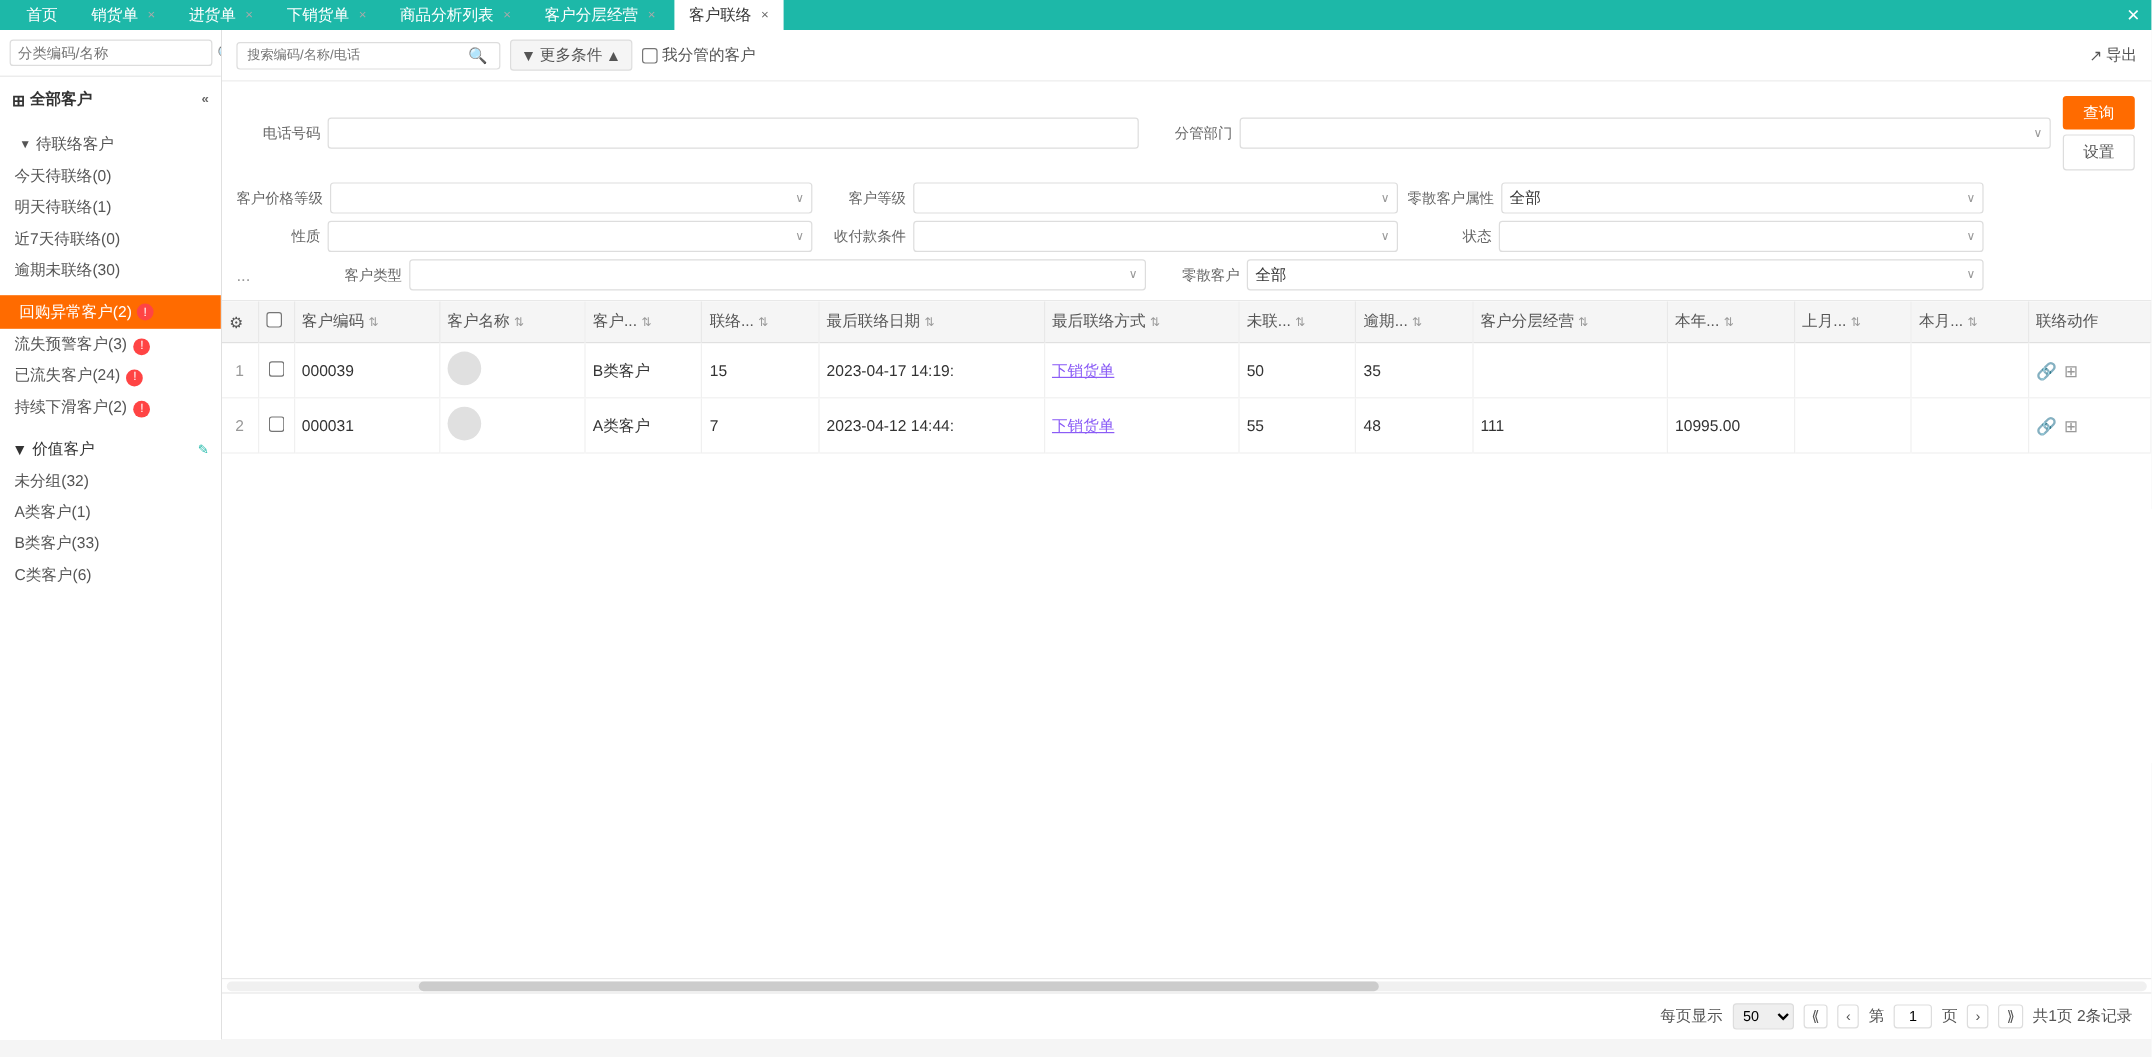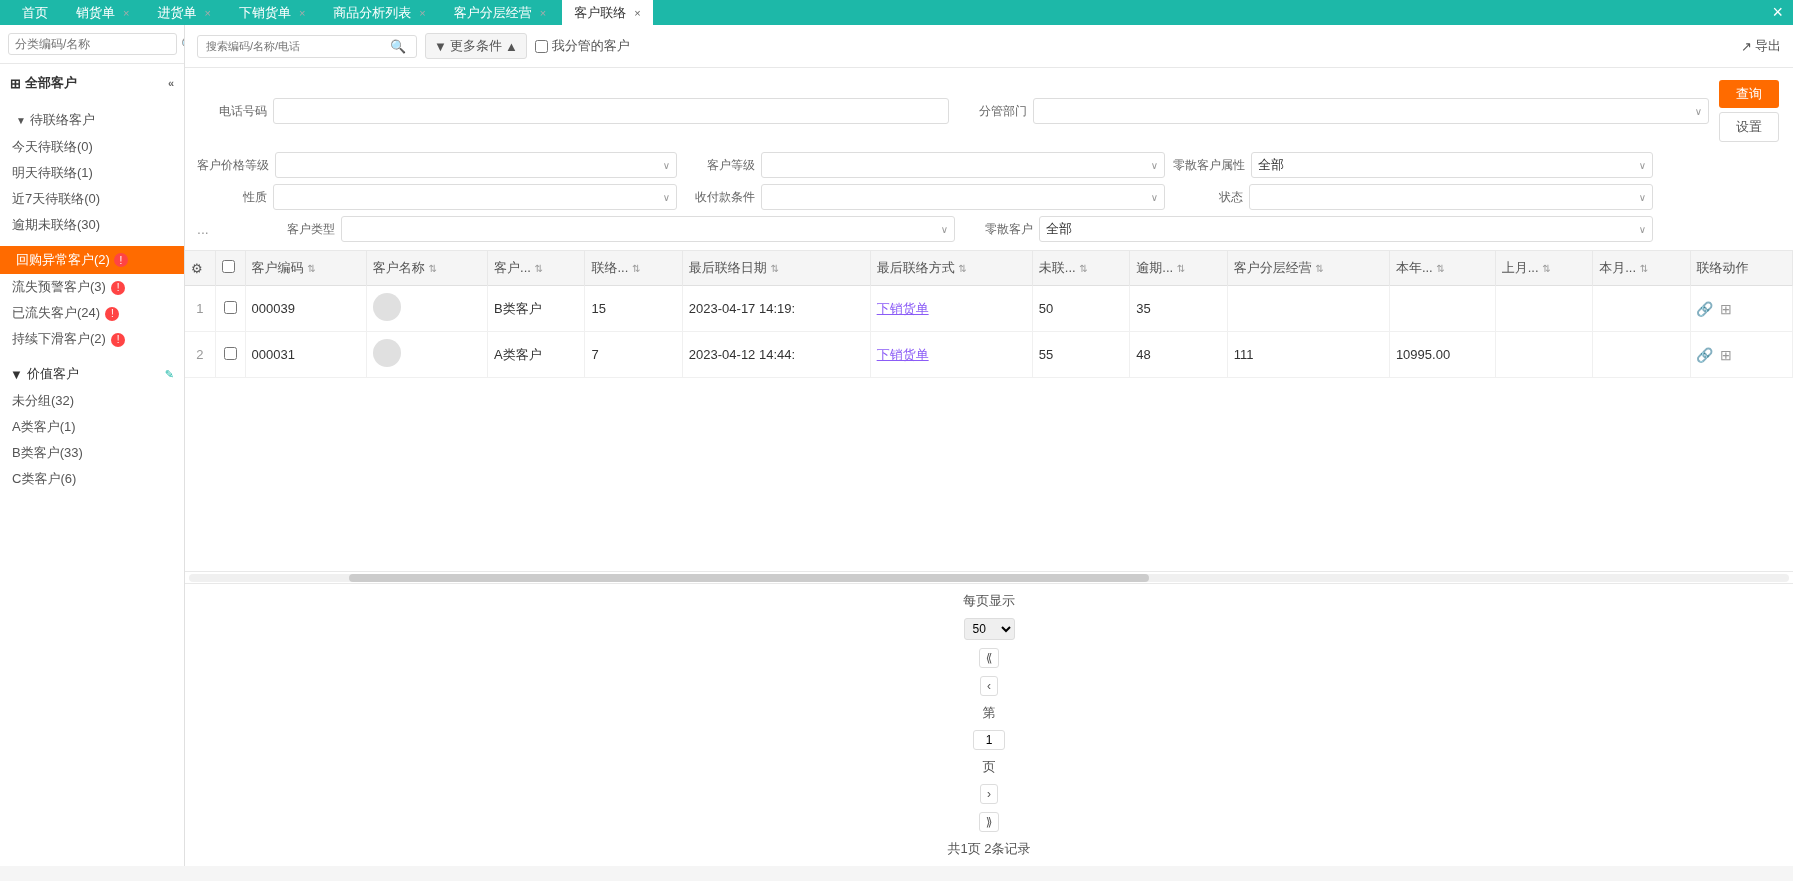--- a/index.html
+++ b/index.html
@@ -185,21 +185,21 @@
       background: white; border: 1px solid #e0e0e0;
       border-radius: 4px; padding: 8px 12px;
       font-size: 12px; color: #555; max-width: 300px;
       box-shadow: 0 2px 8px rgba(0,0,0,0.1); z-index: 100;
     }
 
     
     .pagination-bar {
       display: flex; align-items: center; justify-content: flex-end;
       padding: 8px 16px; background: white; border-top: 1px solid #e8e8e8;
-      gap: 8px; font-size: 12px; color: #555; flex-direction: column;
+      gap: 8px; font-size: 12px; color: #555;
     }
     .pagination-bar .page-size-select {
       border: 1px solid #ddd; border-radius: 3px; padding: 2px 4px; font-size: 12px;
     }
     .page-nav-btn {
       border: 1px solid #ddd; border-radius: 3px; padding: 2px 6px;
       cursor: pointer; background: white; color: #555; font-size: 12px;
     }
     .page-num-input {
       border: 1px solid #ddd; border-radius: 3px; padding: 2px 4px;

